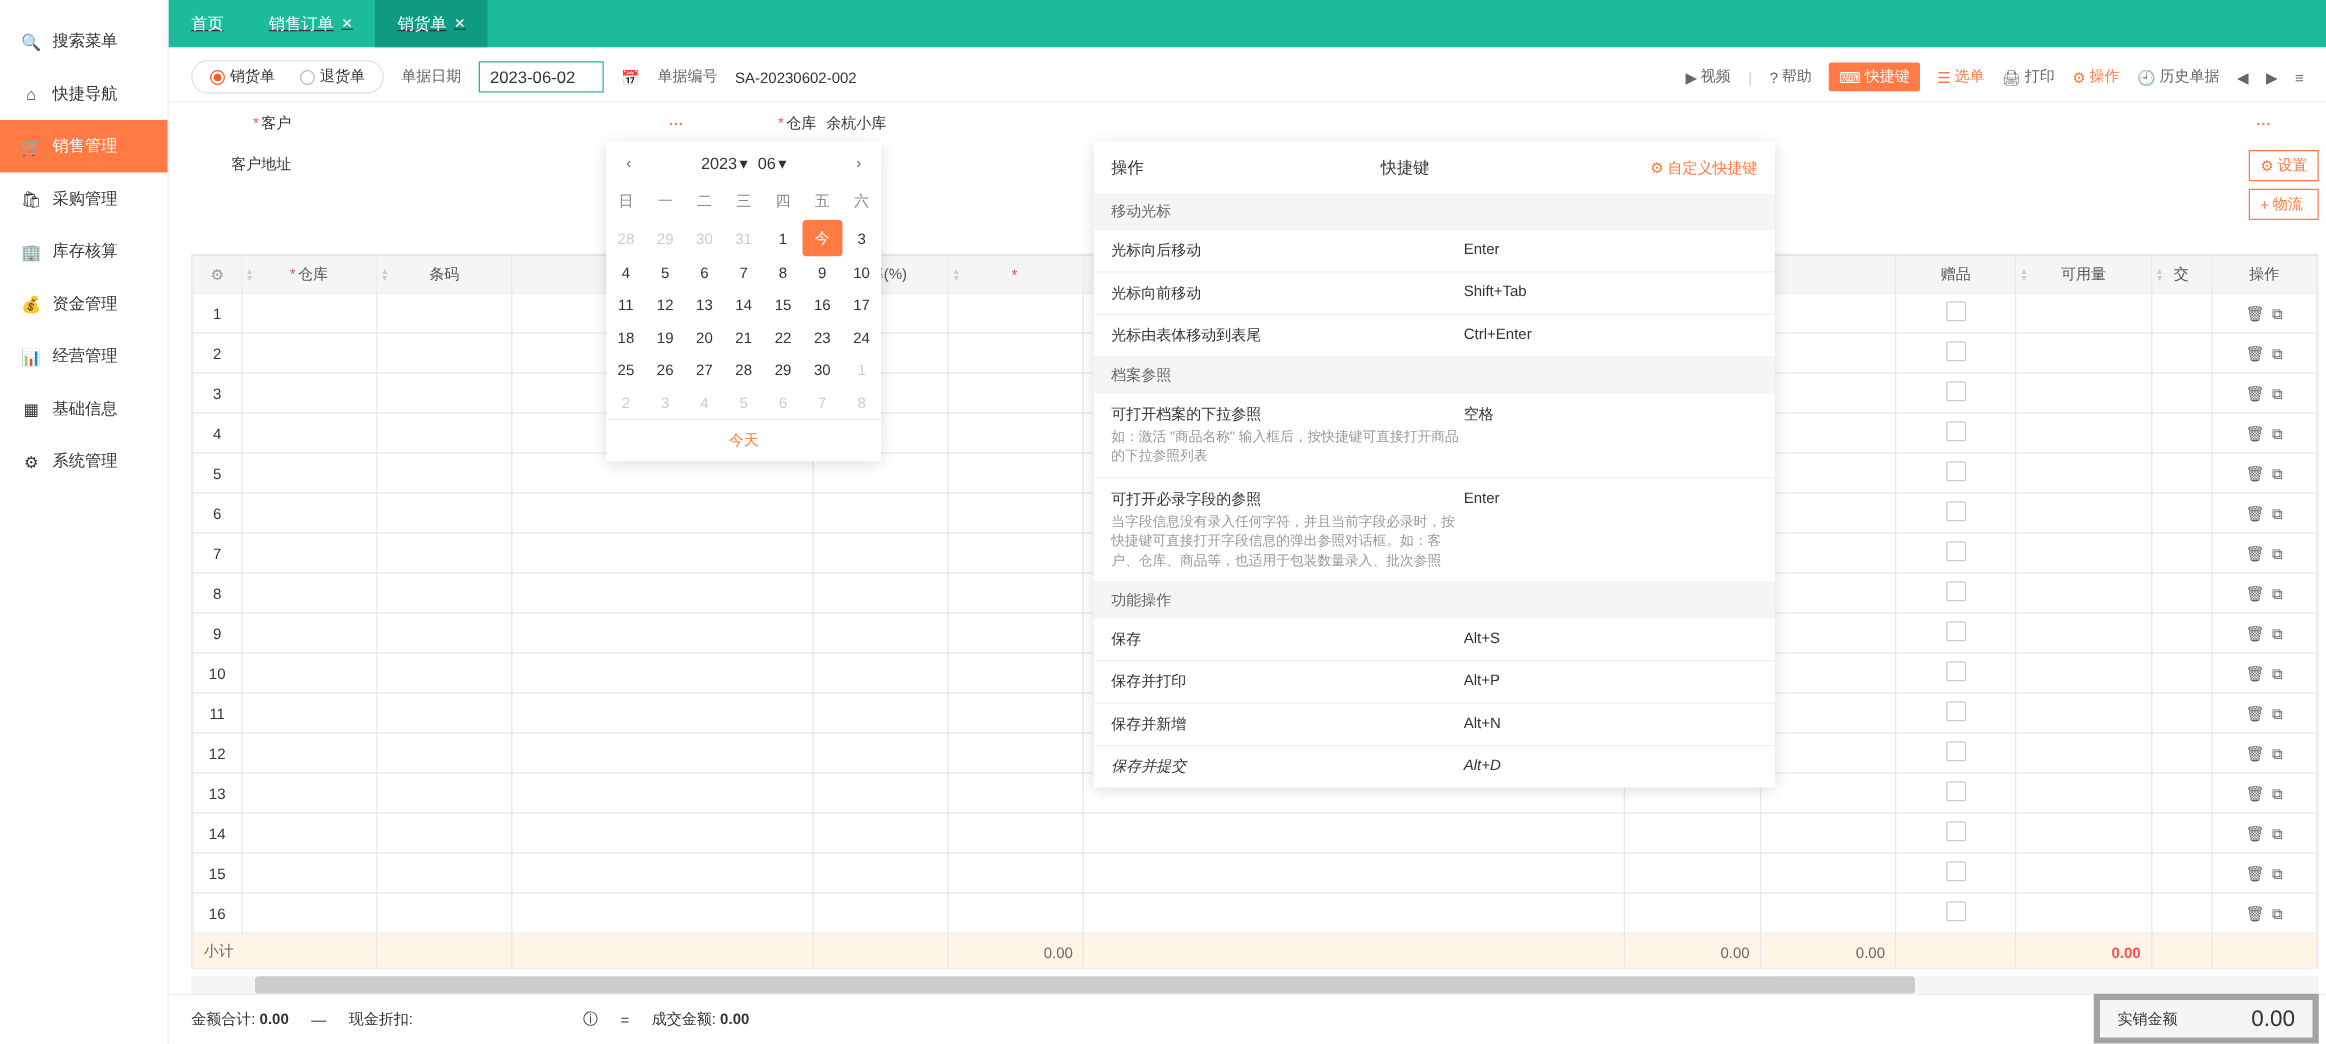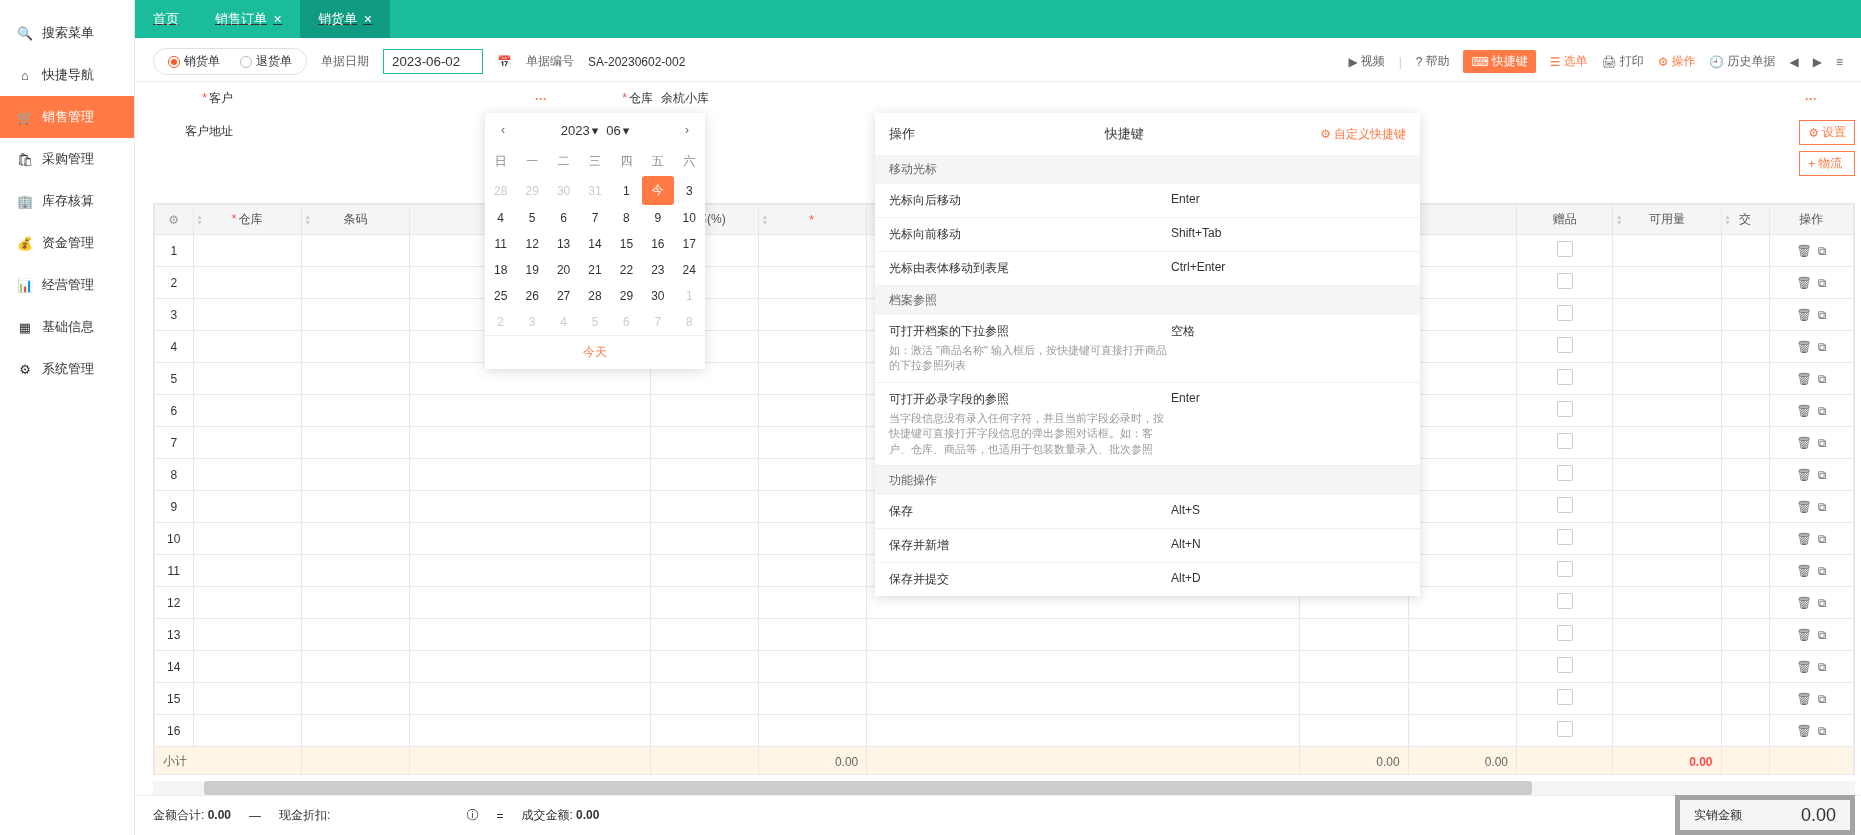--- a/index.html
+++ b/index.html
@@ -86,21 +86,21 @@
 .cal-foot { text-align: center; padding: 8px; color: #ff7a45; cursor: pointer; border-top: 1px solid #eee; }
 
 
 .sc-pop { position: absolute; top: 75px; left: 740px; width: 545px; background: #fff; box-shadow: 0 2px 12px rgba(0,0,0,.15); z-index: 60; }
 .sc-head { display: flex; align-items: center; padding: 12px 14px; }
 .sc-head-left { flex: 1; font-size: 13px; color: #333; }
 .sc-head-mid { flex: 1; font-size: 13px; color: #333; }
 .sc-head-right { color: #ff7a45; cursor: pointer; display: inline-flex; align-items: center; gap: 3px; font-size: 12px; }
 .sc-section-title { background: #f5f5f5; padding: 6px 14px; color: #666; font-size: 12px; }
 .sc-row { display: flex; padding: 8px 14px; border-bottom: 1px solid #f0f0f0; }
-.sc-row:last-child { border-bottom: none; }
+.sc-row:last-child { border-bottom: none; font-style: italic; }
 .sc-op { flex: 1.2; color: #333; }
 .sc-op .desc { color: #999; font-size: 11px; margin-top: 3px; line-height: 1.4; }
 .sc-key { flex: 1; color: #333; }
 
 .gear { color: #999; }
 </style>
 </head>
 <body>
 
 <div class="app">
@@ -697,20 +697,26 @@
             </div>
             <div class="sc-section-title">功能操作</div>
             <div class="sc-row">
               <div class="sc-op">
                 <div>保存</div>
               </div>
               <div class="sc-key">Alt+S</div>
             </div>
             <div class="sc-row">
               <div class="sc-op">
+                <div>保存并打印</div>
+              </div>
+              <div class="sc-key">Alt+P</div>
+            </div>
+            <div class="sc-row">
+              <div class="sc-op">
                 <div>保存并新增</div>
               </div>
               <div class="sc-key">Alt+N</div>
             </div>
             <div class="sc-row">
               <div class="sc-op">
                 <div>保存并提交</div>
               </div>
               <div class="sc-key">Alt+D</div>
             </div>

